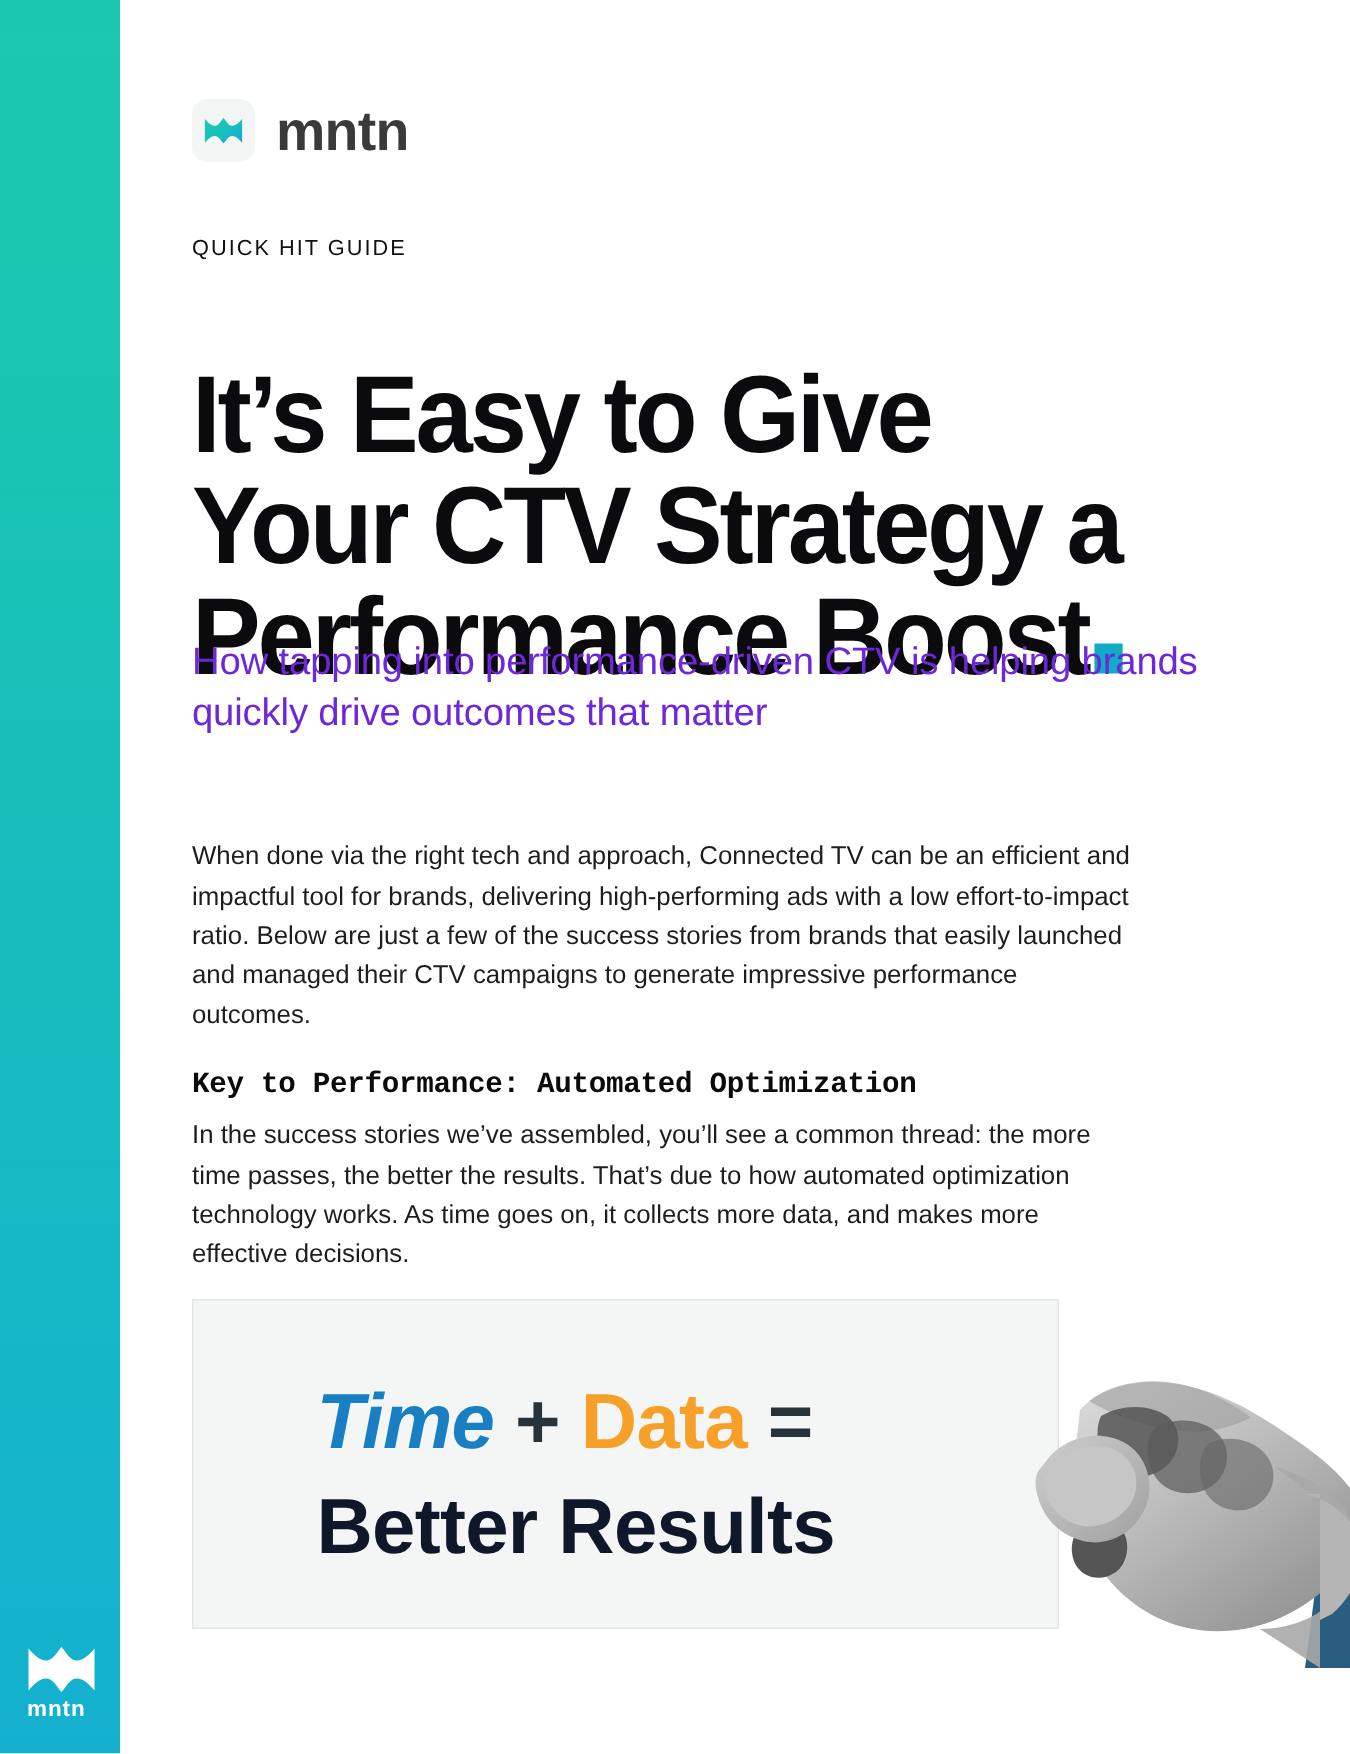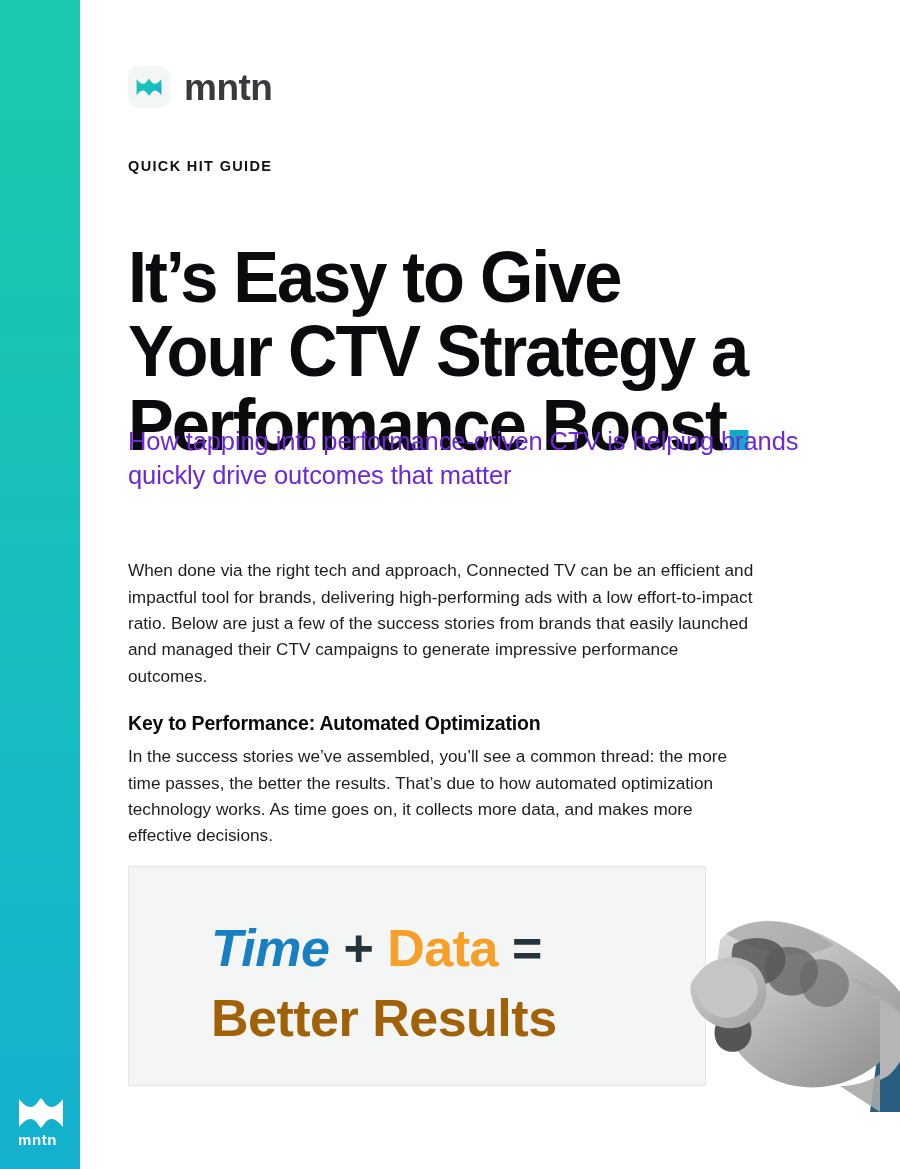--- a/index.html
+++ b/index.html
@@ -77,21 +77,21 @@
     letter-spacing: -0.5px;
     line-height: 1;
   }
 
   
   .eyebrow {
     position: absolute;
     left: 0;
     top: 158px;
     font-size: 14.5px;
-    font-weight: 700;
+    font-weight: 400;
     letter-spacing: 1.35px;
     color: #111114;
   }
 
   
   .headline {
     position: absolute;
     left: 0;
     top: 191px;
     width: 700px;
@@ -136,20 +136,21 @@
   }
   #intro-paragraph { top: 540px; }
   #section-heading {
     position: absolute;
     left: 0;
     top: 696px;
     font-size: 19.5px;
     font-weight: 700;
     color: #0b0b0d;
     letter-spacing: -0.2px;
+    font-family: Liberation Mono, monospace;
   }
   #section-paragraph { top: 726px; }
 
   
   .callout {
     position: absolute;
     left: 0;
     top: 866px;
     width: 578px;
     height: 220px;
@@ -164,21 +165,21 @@
     width: 460px;
     font-size: 52px;
     line-height: 70px;
     font-weight: 700;
     letter-spacing: -0.5px;
   }
   .w-time   { color: #1880C2; font-style: italic; }
   .w-plus   { color: #27333B; }
   .w-data   { color: #F6A029; margin-top: 16px; }
   .w-equals { color: #27333B; }
-  .w-better { color: #a16207; margin-top: 36px; }
+  .w-better { color: #0f172a; margin-top: 36px; }
 
   
   .hand-art {
     position: absolute;
     left: 546px;
     top: 900px;
     width: 354px;
     height: 269px;
     pointer-events: none;
   }

